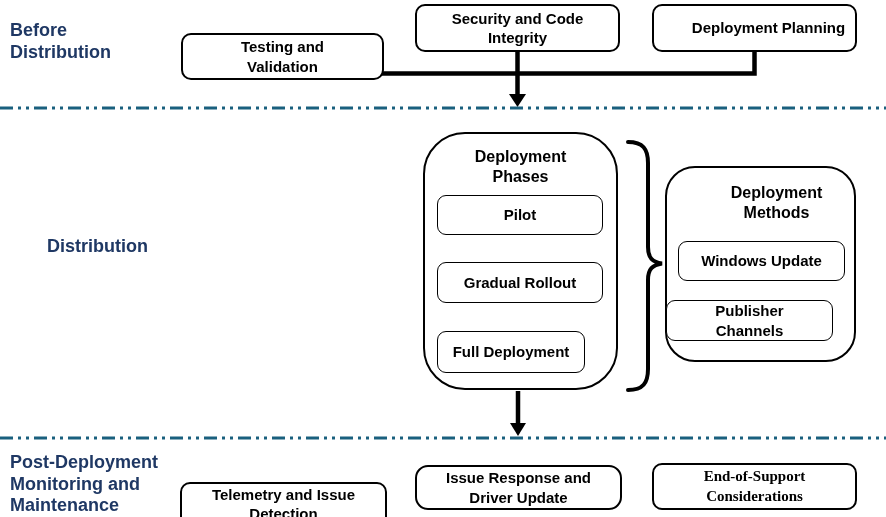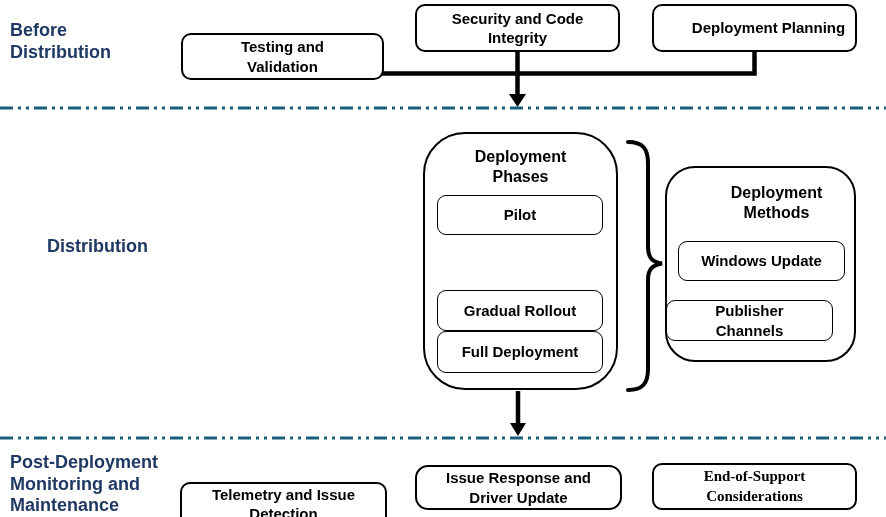--- a/index.html
+++ b/index.html
@@ -119,25 +119,25 @@
 
   <div class="container-box phases" style="left:423px; top:132px; width:195px; height:258px;"></div>
   <div class="container-title" style="left:423px; top:147px; width:195px;">
     <span style="max-width:130px;">Deployment Phases</span>
   </div>
 
   <div class="box inner" style="left:437px; top:195px; width:166px; height:40px;">
     <span>Pilot</span>
   </div>
 
-  <div class="box inner" style="left:437px; top:262px; width:166px; height:41px;margin-top:28px;">
+  <div class="box inner" style="left:437px; top:262px; width:166px; height:41px;">
     <span>Gradual Rollout</span>
   </div>
 
-  <div class="box inner" style="left:437px; top:331px; width:166px; height:42px;">
+  <div class="box inner" style="left:437px; top:331px; width:148px; height:42px;">
     <span>Full Deployment</span>
   </div>
 
   <div class="container-box methods" style="left:665px; top:166px; width:191px; height:196px;"></div>
   <div class="container-title" style="left:665px; top:183px; width:191px;margin-left:16px;">
     <span style="max-width:115px;">Deployment Methods</span>
   </div>
 
   <div class="box inner" style="left:678px; top:241px; width:167px; height:40px;">
     <span>Windows Update</span>

